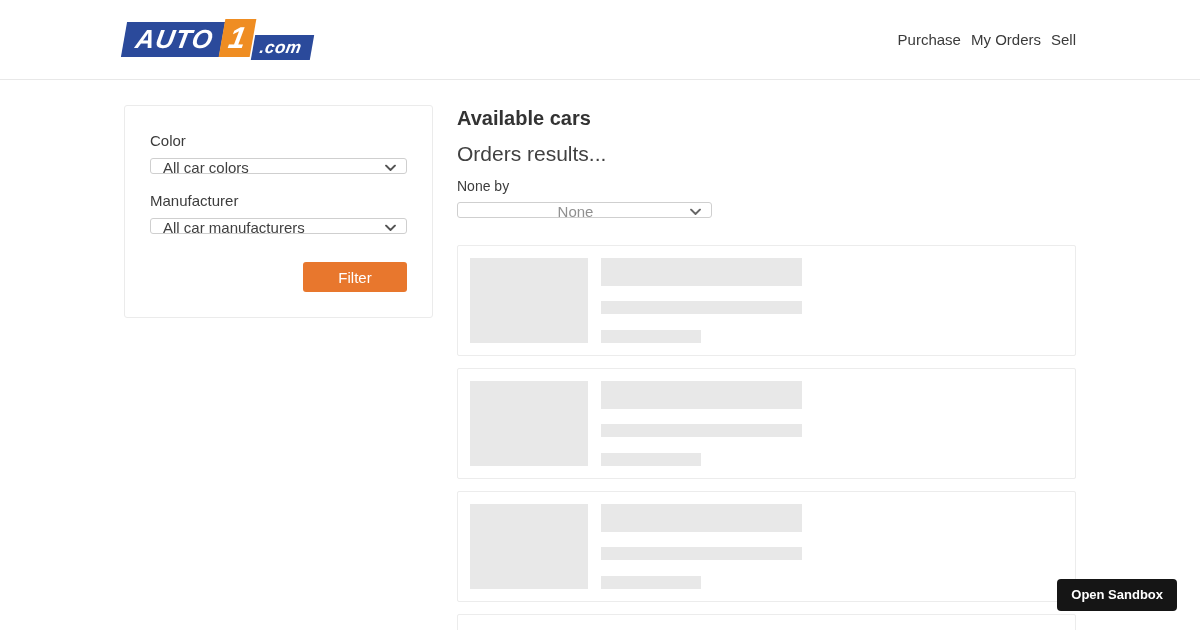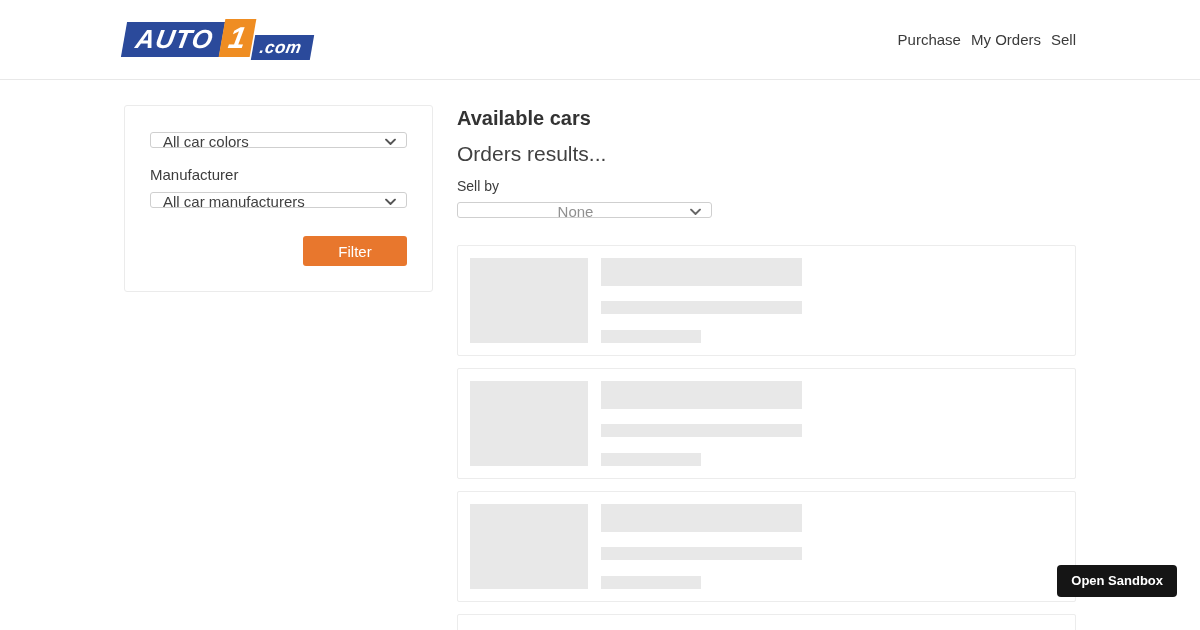--- a/index.html
+++ b/index.html
@@ -103,21 +103,21 @@
     padding:12px;display:flex;align-items:flex-start;
   }
   .thumb{width:118px;height:85px;background:var(--skeleton);flex:0 0 118px;}
   .card-body{margin-left:13px;}
   .skel{background:var(--skeleton);}
   .skel-title{width:201px;height:28px;margin-bottom:15px;}
   .skel-line{width:201px;height:13px;margin-bottom:16px;}
   .skel-short{width:100px;height:13px;}
   
   .sandbox-btn{
-    position:absolute;right:23px;bottom:33px;
+    position:absolute;right:23px;bottom:19px;
     background:var(--sandbox-bg);color:#fff;
     border:none;border-radius:4px;
     font-family:"Liberation Sans",sans-serif;
     font-size:13px;font-weight:bold;
     padding:0 14px;height:32px;line-height:32px;
     cursor:pointer;
   }
 </style>
 </head>
 <body>
@@ -133,20 +133,21 @@
       <a class="nav-link">Purchase</a>
       <a class="nav-link">My Orders</a>
       <a class="nav-link">Sell</a>
     </div>
   </div>
 </div>
 
 <div class="layout">
 
   <div class="filter-card">
+    <label class="field-label">Color</label>
     <div class="select-wrap">
       <select>
         <option>All car colors</option>
       </select>
       <span class="chevron">
         <svg width="11" height="7" viewBox="0 0 11 7">
             <path d="M1 1l4.5 4.5L10 1" fill="none" stroke="#555" stroke-width="1.8" stroke-linecap="round" stroke-linejoin="round"></path>
           </svg>
       </span>
     </div>
@@ -162,21 +163,21 @@
           </svg>
       </span>
     </div>
 
     <button class="filter-btn">Filter</button>
   </div>
 
   <div class="main">
     <h1 class="page-title">Available cars</h1>
     <div class="loading-text">Orders results...</div>
-    <div class="sort-label">Sell by</div>
+    <div class="sort-label">None by</div>
     <div class="sort-wrap">
       <select>
         <option>None</option>
       </select>
       <span class="chevron">
         <svg width="11" height="7" viewBox="0 0 11 7">
             <path d="M1 1l4.5 4.5L10 1" fill="none" stroke="#666" stroke-width="1.8" stroke-linecap="round" stroke-linejoin="round"></path>
           </svg>
       </span>
     </div>

